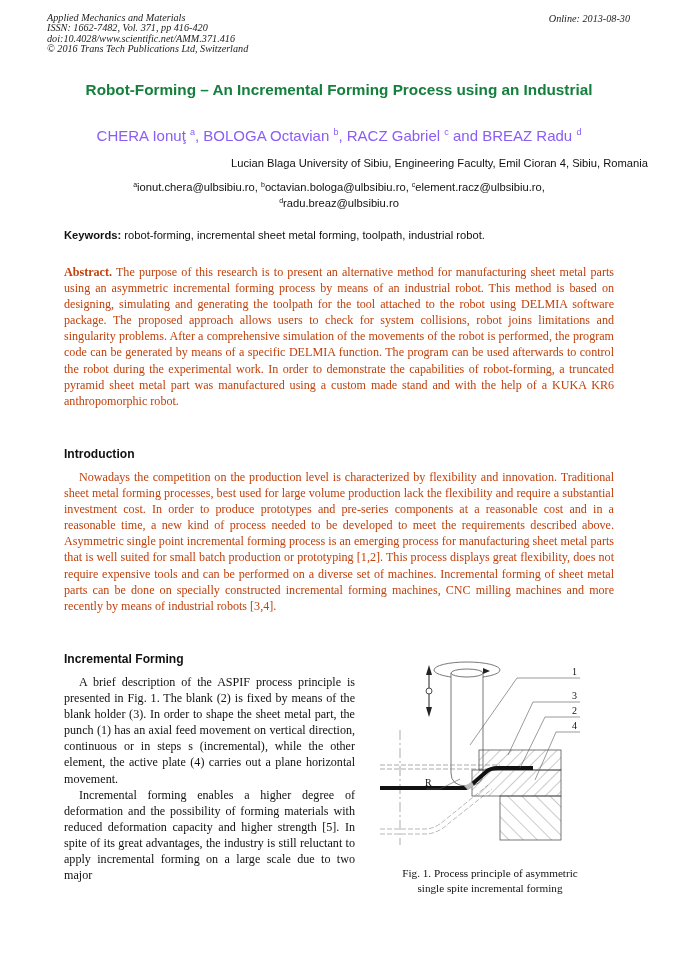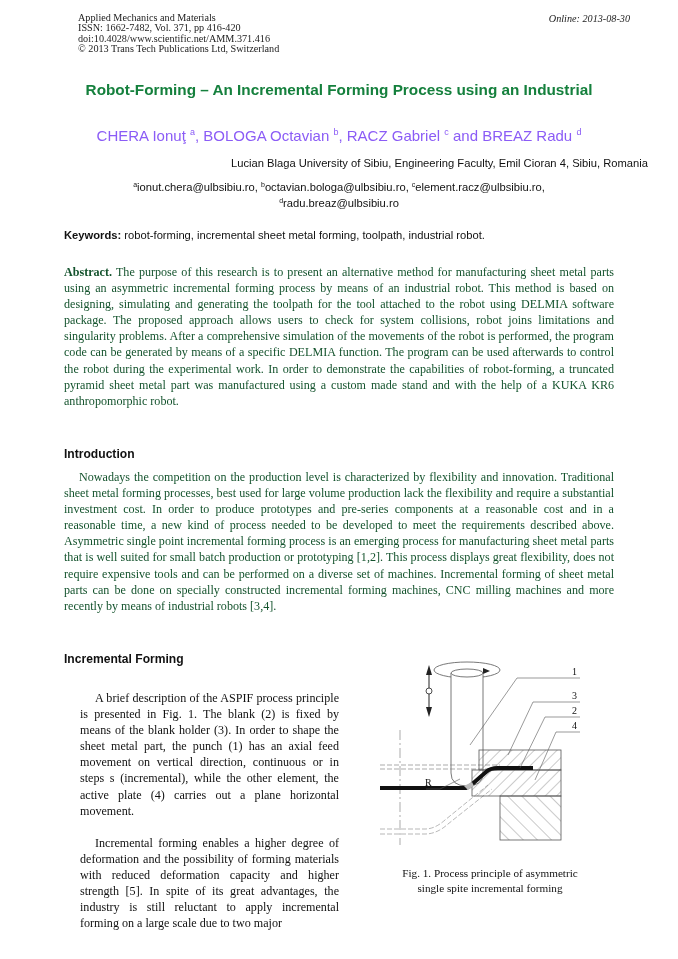--- a/index.html
+++ b/index.html
@@ -1,43 +1,43 @@
 <!DOCTYPE html>
 <html><head>
 <meta charset="utf-8">
 <style>
   html, body { margin:0; padding:0; background:#ffffff; }
   body { width:678px; height:959px; position:relative; overflow:hidden; color:#111; }
-  .header { position:absolute; top:13px; left:78px; font-size:10.2px; line-height:10.4px; font-family:"Liberation Serif", serif; color:#222; }
+  .header { position:absolute; top:13px; left:47px; font-style:italic; font-size:10.2px; line-height:10.4px; font-family:"Liberation Serif", serif; color:#222; }
   .header-right { position:absolute; top:13px; right:48px; font-style:italic; font-size:10.2px; font-family:"Liberation Serif", serif; color:#222; }
   .title { position:absolute; top:80px; left:40px; width:598px; text-align:center; font-family:"Liberation Sans", sans-serif; font-weight:bold; font-size:15.3px; line-height:20px; color:#15803d; }
   .authors { position:absolute; top:127px; left:30px; width:618px; text-align:center; font-family:"Liberation Sans", sans-serif; font-size:15px; color:#8b5cf6; }
   .authors sup { font-size:9px; vertical-align:6px; }
   .affil { position:absolute; top:157px; left:30px; width:618px; text-align:right; font-family:"Liberation Sans", sans-serif; font-size:11.2px; color:#111; }
   .emails { position:absolute; top:178px; left:40px; width:598px; text-align:center; font-family:"Liberation Sans", sans-serif; font-size:11.2px; line-height:13px; color:#111; }
   .emails sup { font-size:7px; vertical-align:4px; }
   .keywords { position:absolute; top:229px; left:64px; width:560px; font-family:"Liberation Sans", sans-serif; font-size:11.2px; color:#111; }
   .keywords b { font-weight:bold; }
-  .para { position:absolute; left:64px; width:550px; font-family:"Liberation Serif", serif; font-size:12.1px; line-height:16.1px; text-align:justify; color:#14532d; }
+  .para { position:absolute; left:64px; width:550px; font-family:"Liberation Serif", serif; font-size:12.1px; line-height:16.1px; text-align:justify; color:#c2410c; }
   .para b { font-weight:bold; }
   .indent { text-indent:15px; }
   .heading { position:absolute; left:64px; font-family:Liberation Sans, sans-serif; font-weight:bold; font-size:12.1px; color:#111; }
   .col { position:absolute; left:64px; width:291px; font-family:"Liberation Serif", serif; font-size:12.1px; line-height:16.1px; text-align:justify; color:#111; }
-  .col p { margin:16px; text-indent:15px; }
+  .col p { margin:0; text-indent:15px; }
   .figure { position:absolute; left:380px; top:655px; width:240px; height:190px; }
   .caption { position:absolute; left:372px; top:866px; width:236px; text-align:center; font-family:"Liberation Serif", serif; font-size:11.2px; line-height:14.5px; color:#111; }
 </style>
 </head>
 <body>
 
 <div class="header">
   <div>Applied Mechanics and Materials</div>
   <div>ISSN: 1662-7482, Vol. 371, pp 416-420</div>
   <div>doi:10.4028/www.scientific.net/AMM.371.416</div>
-  <div>© 2013 Trans Tech Publications Ltd, Switzerland</div>
+  <div>© 2016 Trans Tech Publications Ltd, Switzerland</div>
 </div>
 <div class="header-right">Online: 2013-08-30</div>
 
 <div class="title">
   <div>Robot-Forming – An Incremental Forming Process using an Industrial</div>
 </div>
 
 <div class="authors">
   <span><span>CHERA Ionuţ</span> <sup>a</sup><span>, </span></span><span><span>BOLOGA Octavian</span> <sup>b</sup><span>, </span></span><span><span>RACZ Gabriel</span> <sup>c</sup><span> and </span></span><span><span>BREAZ Radu</span> <sup>d</sup></span>
 </div>

